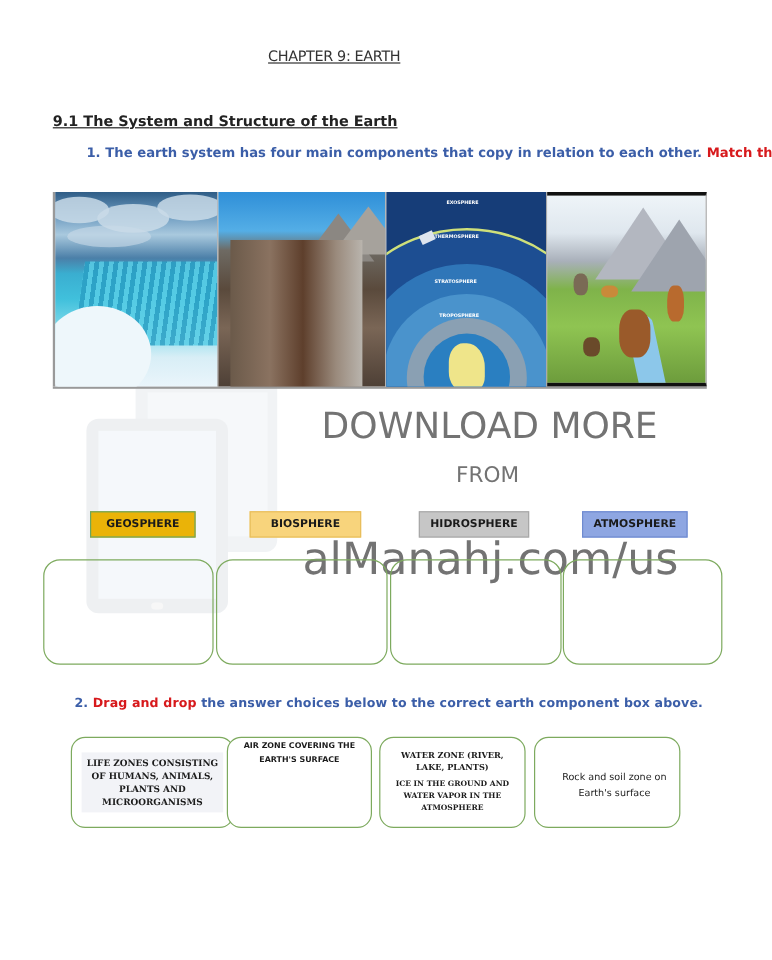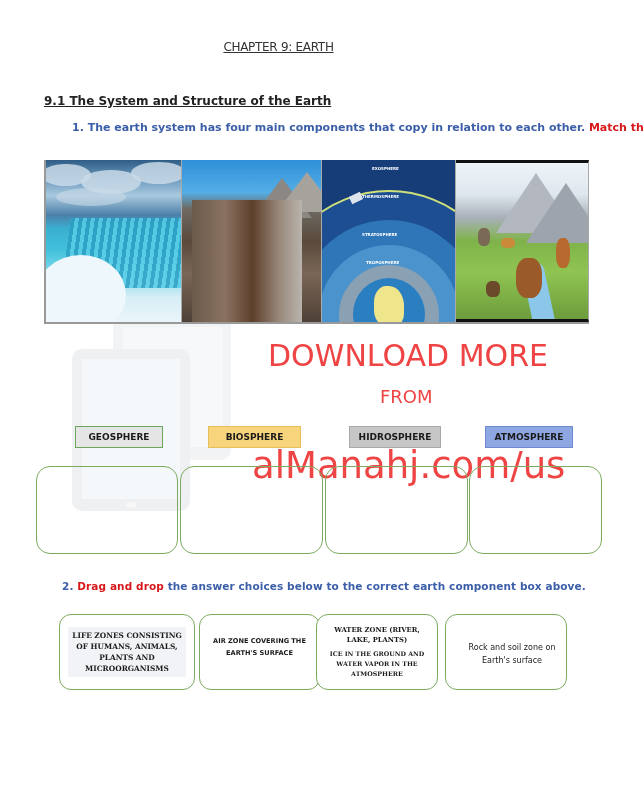--- a/index.html
+++ b/index.html
@@ -5,21 +5,21 @@
   * { box-sizing: border-box; margin: 0; padding: 0; }
   html, body { width: 643px; height: 800px; background: #ffffff; overflow: hidden; }
   body { position: relative; font-family: "DejaVu Sans", sans-serif; color: #222; }
 
   
   .wm-tablet-back { position: absolute; left: 113px; top: 300px; width: 118px; height: 160px; border-radius: 10px; background: #f1f3f5; }
   .wm-tablet-back-inner { position: absolute; left: 123px; top: 327px; width: 100px; height: 120px; background: #f6f8fa; }
   .wm-tablet-front { position: absolute; left: 72px; top: 349px; width: 118px; height: 162px; border-radius: 10px; background: #eef0f2; }
   .wm-tablet-front-inner { position: absolute; left: 82px; top: 359px; width: 98px; height: 140px; background: #f5f8fb; }
   .wm-tablet-dot { position: absolute; left: 126px; top: 502px; width: 10px; height: 6px; border-radius: 3px; background: #f7f7f7; }
-  .wm-text { position: absolute; color: #ef4444; font-family: "DejaVu Sans", sans-serif; white-space: nowrap; }
+  .wm-text { position: absolute; color: #737373; font-family: "DejaVu Sans", sans-serif; white-space: nowrap; }
   .wm-line1 { left: 268px; top: 338px; font-size: 30px; letter-spacing: 0px; }
   .wm-line2 { left: 380px; top: 386px; font-size: 18px; }
   .wm-line3 { left: 252px; top: 444px; font-size: 37px; }
 
   .chapter-title { position: absolute; left: 0; width: 557px; top: 40px; text-align: center; font-size: 12px; color: #333; text-decoration: underline; letter-spacing: -0.3px; }
   .section-title { position: absolute; left: 44px; top: 94px; font-size: 12px; font-weight: bold; color: #222; text-decoration: underline; }
   .q1 { position: absolute; left: 44px; top: 118px; width: 580px; font-size: 11px; line-height: 19px; color: #3b5ea8; font-weight: bold; margin-left: 28px; }
   .q1 .red { color: #d7191c; }
   .q1 .indent { padding-left: 14px; }
 
@@ -36,38 +36,38 @@
   .img-atmo { width: 134px; background: #163d78; }
   .img-atmo .ring { position:absolute; border-radius:50%; left:50%; transform: translateX(-50%); }
   .img-atmo .label { position:absolute; font-size:4px; color:#fff; font-weight:bold; }
   .img-bio { width: 133px; border-top: 3px solid #111; border-bottom: 3px solid #111; background: linear-gradient(180deg, #eef4f8 0%, #dfe7ee 20%, #a9b0ba 35%, #7fb34a 50%, #8fc452 70%, #6d9c3c 100%); }
   .img-bio .mountain { position:absolute; width:0; height:0; border-left: 40px solid transparent; border-right: 40px solid transparent; border-bottom: 60px solid #b3b7c0; }
   .img-bio .river { position:absolute; left:72px; top:100px; width:22px; height:70px; background: #8cc7ea; border-radius: 8px; transform: rotate(-12deg); }
   .img-bio .animal { position:absolute; border-radius: 40%; background:#9a5a2a; }
 
   .labels { position: absolute; top: 426px; left: 0; width: 643px; height: 24px; }
   .lbl { position: absolute; height: 22px; font-size: 9px; font-weight: bold; color: #1a1a1a; display: flex; align-items: center; justify-content: center; border: 1px solid; }
-  .lbl-geo { left: 75px; width: 88px; background: #e5e5e5; border-color: #6aa65e; }
+  .lbl-geo { left: 75px; width: 88px; background: #eab308; border-color: #6aa65e; }
   .lbl-bio { left: 208px; width: 93px; background: #f8d47c; border-color: #e8be5c; }
   .lbl-hid { left: 349px; width: 92px; background: #c6c6c6; border-color: #a8a8a8; }
   .lbl-atm { left: 485px; width: 88px; background: #8ea6e2; border-color: #6f8bd0; }
 
   .dropzone { position: absolute; top: 466px; height: 88px; border: 1.3px solid #7daa5e; border-radius: 14px; background: transparent; }
   .dz1 { left: 36px; width: 142px; }
   .dz2 { left: 180px; width: 143px; }
   .dz3 { left: 325px; width: 143px; }
   .dz4 { left: 469px; width: 133px; }
 
   .q2 { position: absolute; left: 62px; top: 580px; font-size: 10.5px; font-weight: bold; color: #3b5ea8; white-space: nowrap; letter-spacing: 0.1px; }
   .q2 .red { color: #d7191c; }
 
   .card { position: absolute; top: 614px; height: 76px; border: 1.3px solid #7daa5e; border-radius: 12px; background: #fff; display: flex; flex-direction: column; align-items: center; justify-content: center; text-align: center; cursor: grab; }
   .card1 { left: 59px; width: 136px; }
   .card1 .inner { background: #f2f3f7; padding: 3px 4px; font-family: "DejaVu Serif", serif; font-weight: bold; font-size: 7.4px; line-height: 11px; color: #1b1b1b; }
-  .card2 { left: 199px; width: 121px; justify-content: flex-start; padding-top: 20px; }
+  .card2 { left: 189px; width: 121px; justify-content: flex-start; }
   .card2 span { font-size: 6.6px; font-weight: bold; line-height: 12px; color: #1b1b1b; }
   .card3 { left: 316px; width: 122px; }
   .card3 .t1 { font-family: "DejaVu Serif", serif; font-weight: bold; font-size: 6.8px; line-height: 10px; color: #1b1b1b; margin-bottom: 4px; }
   .card3 .t2 { font-family: "DejaVu Serif", serif; font-weight: bold; font-size: 6.3px; line-height: 10px; color: #1b1b1b; }
   .card4 { left: 445px; width: 122px; justify-content: flex-start; padding-top: 26px; }
   .card4 span { font-size: 8px; font-weight: normal; line-height: 13px; color: #1b1b1b; margin-left: 12px; }
 </style>
 </head>
 <body>
 

